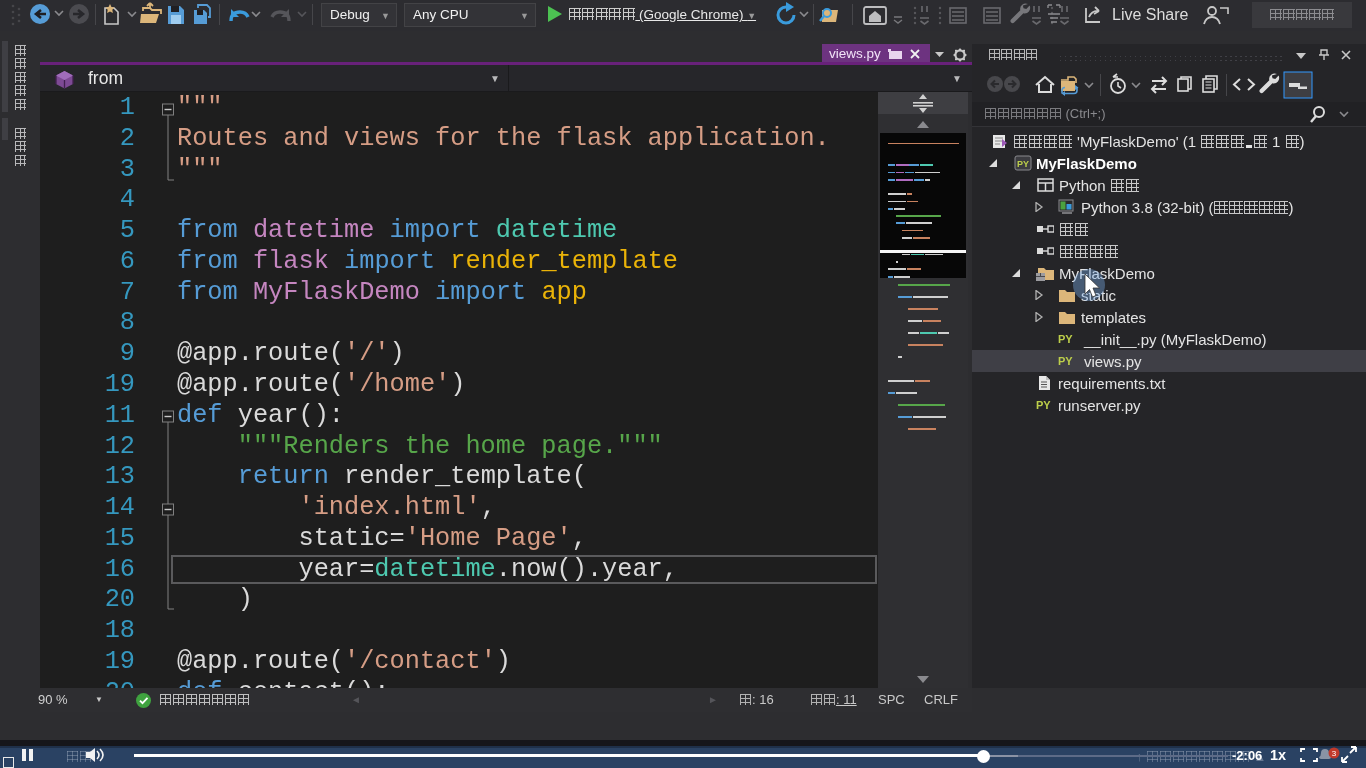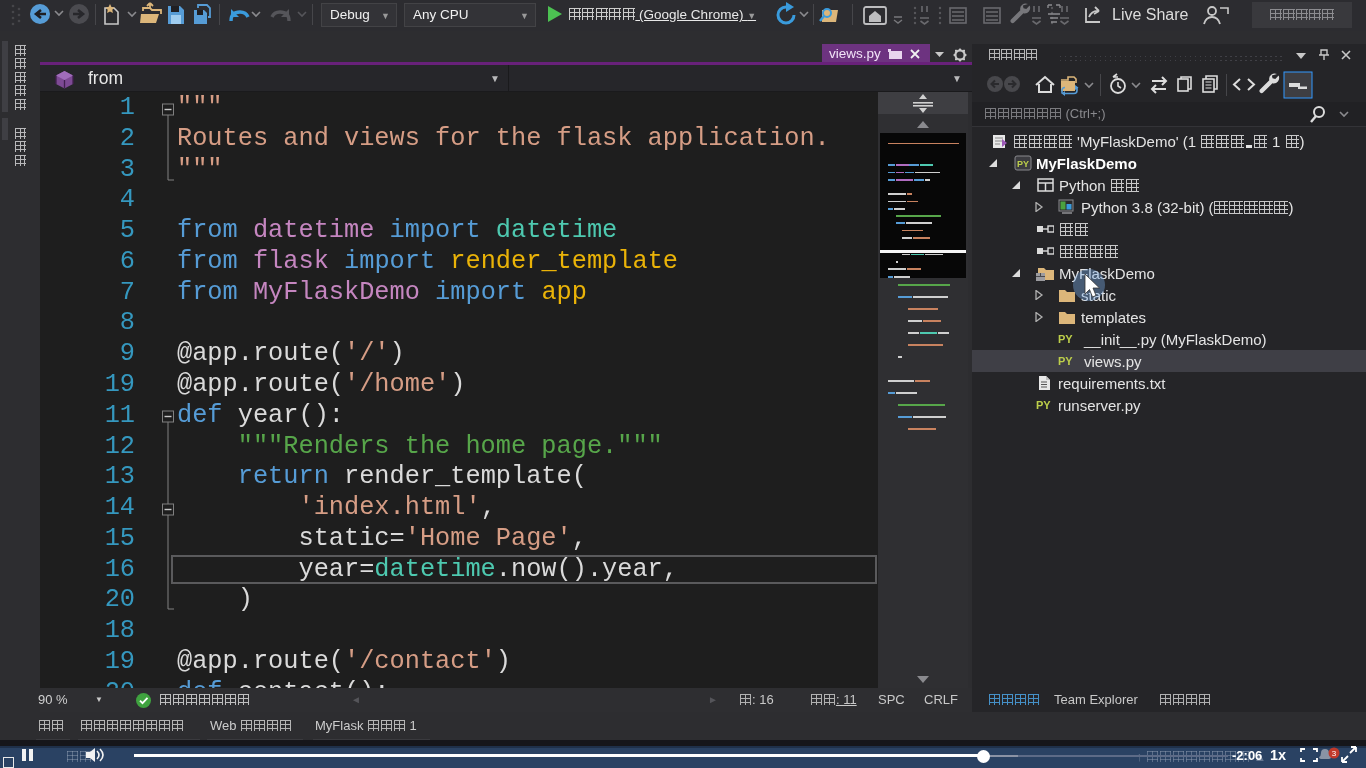--- a/index.html
+++ b/index.html
@@ -476,35 +476,20 @@
       <path d="M5 8.6 l2.5 2.6 5-5.4" stroke="#fff" stroke-width="1.8" fill="none"></path>
     </svg>
     <span class="abs cjk" style="left:119px;top:4px;color:#d8d8d8;font-size:13px;"><i class="h"></i><i class="h"></i><i class="h"></i><i class="h"></i><i class="h"></i><i class="h"></i><i class="h"></i></span>
     <span class="abs" style="left:311px;top:6px;color:#55555a;font-size:10px;">◄</span>
     <span class="abs" style="left:668px;top:6px;color:#55555a;font-size:10px;">►</span>
     <span class="abs cjk" style="left:699px;top:4px;color:#c8c8c8;font-size:13px;"><i class="h"></i>: 16</span>
     <span class="abs cjk" style="left:770px;top:4px;color:#c8c8c8;font-size:13px;text-decoration:underline;"><i class="h"></i><i class="h"></i>: 11</span>
     <span class="abs" style="left:838px;top:4px;color:#c8c8c8;font-size:13px;">SPC</span>
     <span class="abs" style="left:884px;top:4px;color:#c8c8c8;font-size:13px;">CRLF</span>
   </div>
-  <div class="abs" id="setabs">
-    <span class="abs cjk" style="left:16px;top:4px;color:#4ba3e3;font-size:13px;"><i class="h"></i><i class="h"></i><i class="h"></i><i class="h"></i></span>
-    <span class="abs" style="left:82px;top:4px;color:#c8c8c8;font-size:13px;">Team Explorer</span>
-    <span class="abs cjk" style="left:187px;top:4px;color:#c8c8c8;font-size:13px;"><i class="h"></i><i class="h"></i><i class="h"></i><i class="h"></i></span>
-  </div>
-  <div class="abs" id="tooltabs">
-    <span class="abs cjk" style="left:38px;top:6px;color:#cccccc;font-size:13px;"><i class="h"></i><i class="h"></i></span>
-    <span class="abs cjk" style="left:80px;top:6px;color:#cccccc;font-size:13px;"><i class="h"></i><i class="h"></i><i class="h"></i><i class="h"></i><i class="h"></i><i class="h"></i><i class="h"></i><i class="h"></i></span>
-    <span class="abs cjk" style="left:210px;top:6px;color:#cccccc;font-size:13px;">Web <i class="h"></i><i class="h"></i><i class="h"></i><i class="h"></i></span>
-    <span class="abs cjk" style="left:315px;top:6px;color:#cccccc;font-size:13px;">MyFlask <i class="h"></i><i class="h"></i><i class="h"></i> 1</span>
-    <div class="abs" style="left:36px;top:27px;width:34px;height:4px;background:#3a3a3e;"></div>
-    <div class="abs" style="left:78px;top:27px;width:122px;height:4px;background:#3a3a3e;"></div>
-    <div class="abs" style="left:207px;top:27px;width:96px;height:4px;background:#3a3a3e;"></div>
-    <div class="abs" style="left:313px;top:27px;width:117px;height:4px;background:#3a3a3e;"></div>
-  </div>
   <div class="abs" id="videobar">
     <div class="abs" style="left:0;top:6px;width:1366px;height:22px;background:#2a4263;"></div>
       <div class="abs" style="left:0;top:6px;width:1366px;height:2px;background:#1f3049;"></div>
 
     <span class="abs cjk" style="left:66px;top:9px;color:rgba(195,205,220,0.38);font-size:13px;"><i class="h"></i><i class="h"></i></span>
     <span class="abs cjk" style="left:1136px;top:9px;color:rgba(150,162,182,0.55);font-size:13px;">↑ <i class="h"></i><i class="h"></i><i class="h"></i><i class="h"></i><i class="h"></i><i class="h"></i><i class="h"></i><i class="h"></i> ▲</span>
     <svg class="abs" style="left:1316px;top:7px" width="26" height="16" viewBox="0 0 26 16">
       <path d="M5 12 q-2 0 -2-2 q2-1 2-4 q0-4 4-4 q4 0 4 4 q0 3 2 4 q0 2 -2 2 z" fill="#8a93a5"></path>
       <circle cx="18" cy="6" r="5.5" fill="#c0392b"></circle>
       <text x="18" y="9" text-anchor="middle" font-size="8" fill="#fff" font-family="Liberation Sans">3</text>

